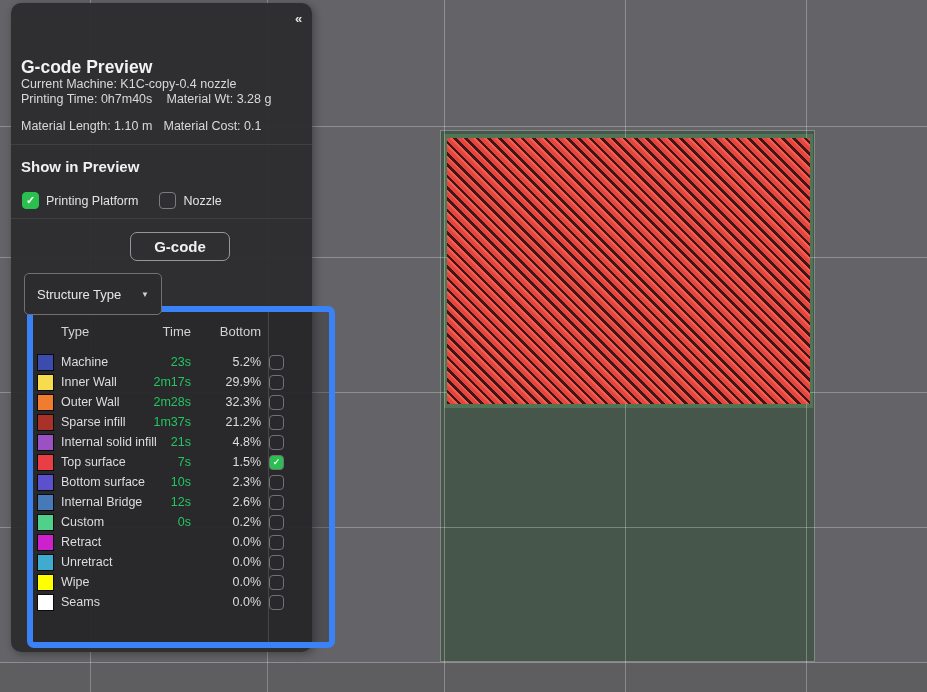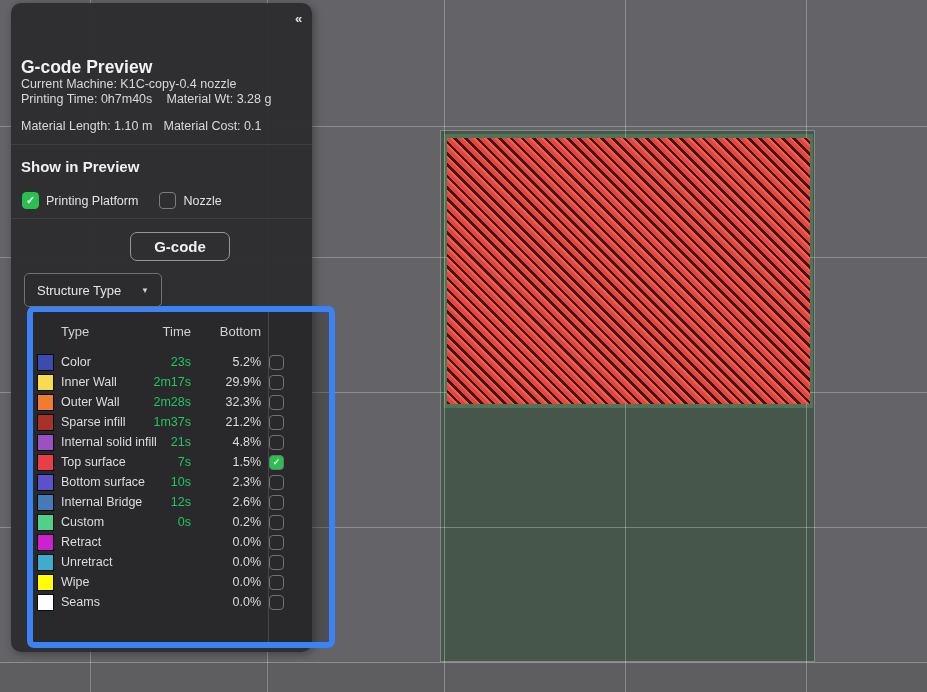--- a/index.html
+++ b/index.html
@@ -75,21 +75,21 @@
     background:var(--accent-green,#2ac04f); border:none; border-radius:7px;
     color:#fff; font-size:15px; font-weight:bold; font-family:inherit; cursor:pointer;
   }
   .btn-gcode {
     position:absolute; left:119px; top:229px; width:100px; height:29px;
     background:transparent; border:1px solid #95959a; border-radius:7px;
     color:#f0f0f2; font-size:15px; font-weight:bold; font-family:inherit; cursor:pointer;
   }
 
   .dropdown {
-    position:absolute; left:13px; top:270px; width:138px; height:34px;
+    position:absolute; left:13px; top:270px; width:138px; height:42px;
     background:#2c2c2f; border:1px solid #707075; border-radius:5px;
     display:flex; align-items:center; z-index:2; cursor:pointer;
   }
   .dropdown .val { padding-left:12px; color:#e6e6e8; font-size:13px; flex:1; }
   .dropdown .caret { font-size:8px; color:#cfcfd2; padding-right:12px; }
 
   
   .legend {
     position:absolute; left:16px; top:303px; width:308px; height:342px;
     border:6px solid #3b82f6; border-radius:7px;
@@ -175,21 +175,21 @@
 
     <div class="lhead">
       <span class="h-sw"></span>
       <span class="h-type">Type</span>
       <span class="h-time">Time</span>
       <span class="h-pct">Bottom</span>
     </div>
 
     <div class="lrow" style="top:40px">
       <span class="swatch" style="background-color: rgb(60, 76, 174);"></span>
-      <span class="name">Color</span>
+      <span class="name">Machine</span>
       <span class="time">23s</span>
       <span class="pct">5.2%</span>
       <span class="cbwrap">
           <span class="cb"></span>
         </span>
     </div>
     <div class="lrow" style="top:60px">
       <span class="swatch" style="background-color: rgb(247, 221, 78);"></span>
       <span class="name">Inner Wall</span>
       <span class="time">2m17s</span>

